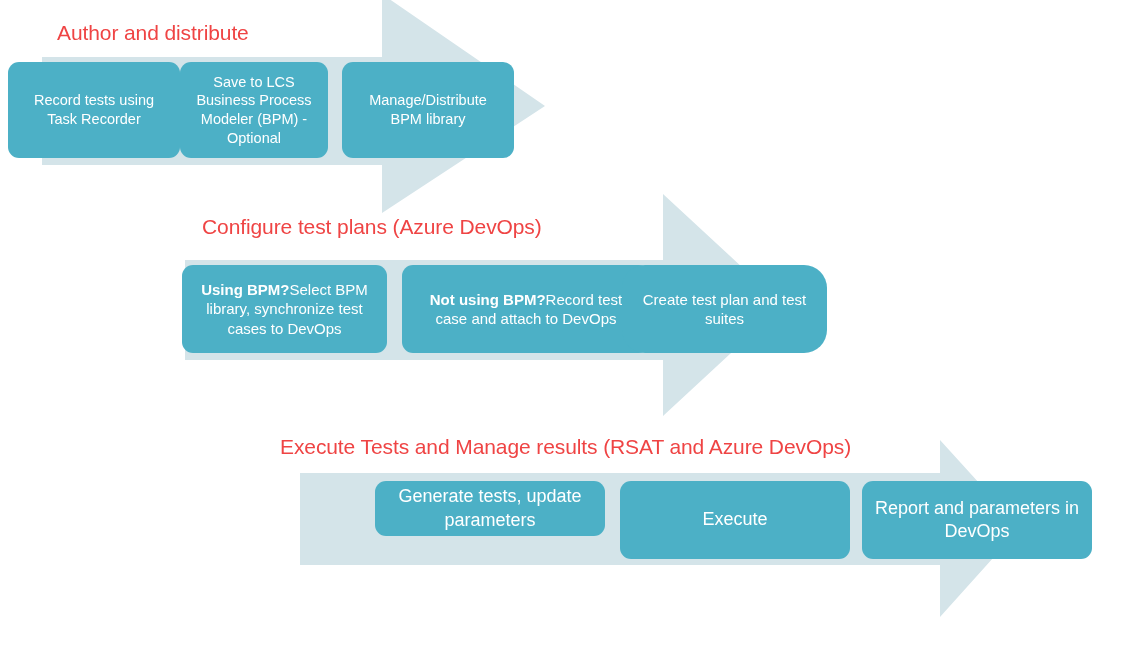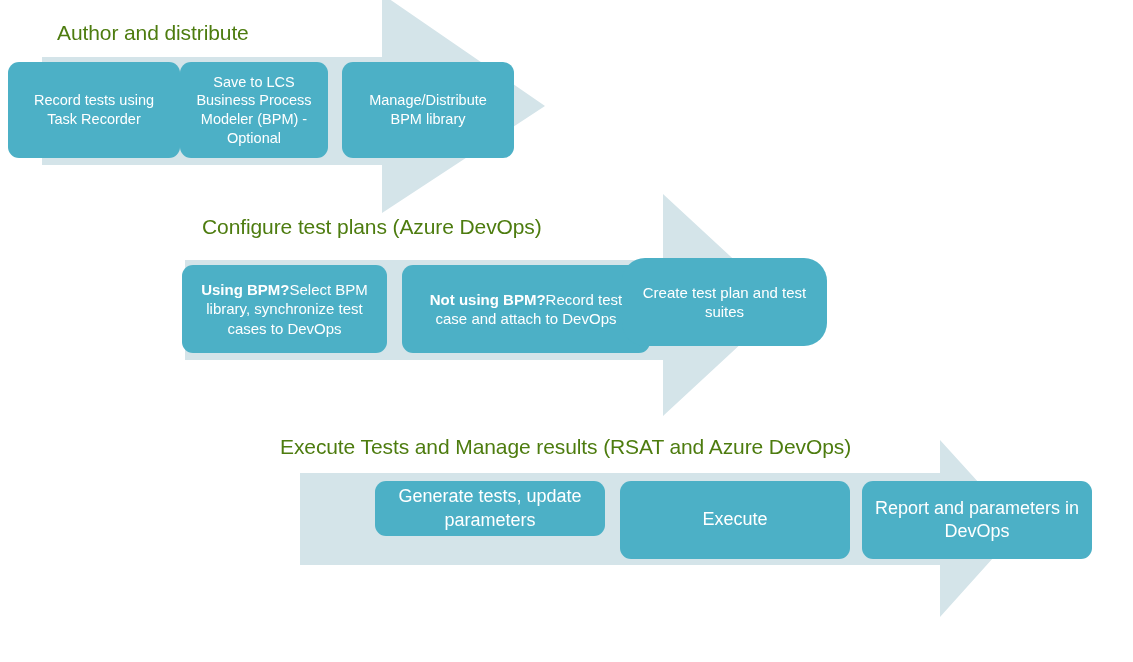--- a/index.html
+++ b/index.html
@@ -21,21 +21,21 @@
   .arrow-layer {
     position: absolute;
     left: 0;
     top: 0;
     width: 1133px;
     height: 662px;
     pointer-events: none;
   }
   .band-title {
     position: absolute;
-    color: #4d7c0f;
+    color: #ef4444;
     font-size: 21px;
     line-height: 1.1;
     white-space: nowrap;
     font-family: "Liberation Sans", sans-serif;
     letter-spacing: -0.1px;
   }
   .step-box {
     position: absolute;
     box-sizing: border-box;
     background: #4CB0C6;
@@ -60,21 +60,21 @@
   
   .r1-box { font-size: 14.5px; }
   #box-r1-0 { left: 8px;   top: 62px;  width: 172px; height: 96px; }
   #box-r1-1 { left: 180px; top: 62px;  width: 148px; height: 96px; }
   #box-r1-2 { left: 342px; top: 62px;  width: 172px; height: 96px; }
 
   
   .r2-box { font-size: 15px; }
   #box-r2-0 { left: 182px; top: 265px; width: 205px; height: 88px; }
   #box-r2-1 { left: 402px; top: 265px; width: 248px; height: 88px; }
-  #box-r2-2 { left: 622px; top: 258px; width: 205px; height: 88px; border-radius: 23px; }
+  #box-r2-2 { left: 622px; top: 265px; width: 205px; height: 88px; border-radius: 23px; }
 
   
   .r3-box { font-size: 18px; }
   #box-r3-0 { left: 375px; top: 481px; width: 230px; height: 55px; }
   #box-r3-1 { left: 620px; top: 481px; width: 230px; height: 78px; }
   #box-r3-2 { left: 862px; top: 481px; width: 230px; height: 78px; }
 
   #title-r1 { left: 57px;  top: 21px;  }
   #title-r2 { left: 202px; top: 215px; }
   #title-r3 { left: 280px; top: 435px; }

